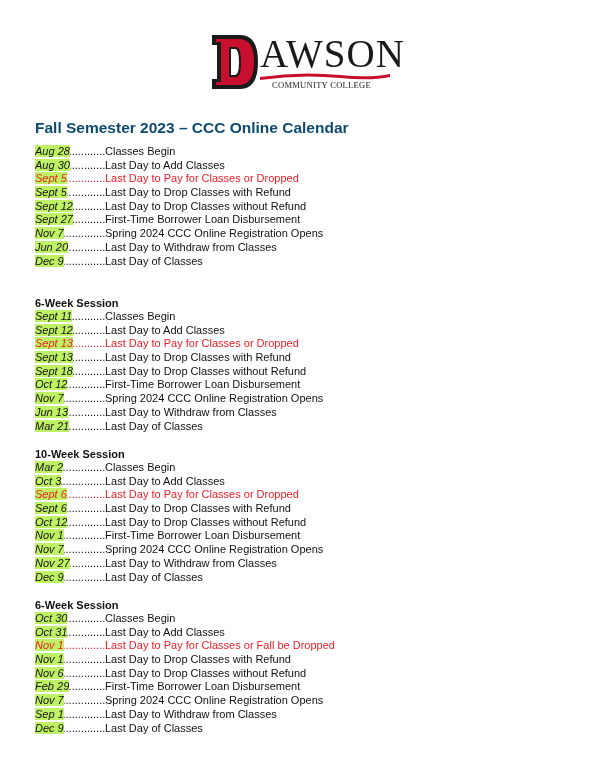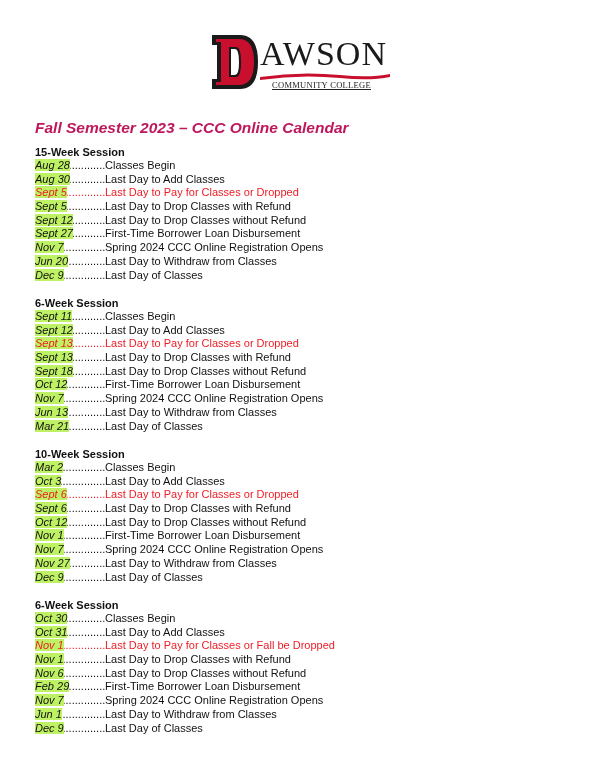--- a/index.html
+++ b/index.html
@@ -1,25 +1,25 @@
 <!DOCTYPE html>
 <html><head>
 <meta charset="utf-8">
 <style>
   html, body { margin: 0; padding: 0; background: #ffffff; }
   body { width: 600px; height: 776px; position: relative; overflow: hidden;
          font-family: "Liberation Sans", sans-serif; color: #111; }
   .logo { position: absolute; left: 210px; top: 33px; width: 180px; height: 60px; }
   .logo-d { position: absolute; left: 0; top: 0; width: 50px; height: 58px; }
   .logo-word { position: absolute; left: 50px; top: 4px; font-family: "Liberation Serif", serif;
-               font-size: 34px; letter-spacing: 1px; color: #1a1a1a; line-height: 34px; text-align: right; }
+               font-size: 39px; letter-spacing: 1px; color: #1a1a1a; line-height: 34px; text-align: right; }
   .logo-swoosh { position: absolute; left: 50px; top: 38px; width: 130px; height: 10px; }
   .logo-sub { position: absolute; left: 62px; top: 47px; font-family: "Liberation Serif", serif;
-              font-size: 8.5px; letter-spacing: 0.3px; color: #222; text-decoration: underline; }
-  .title { position: absolute; left: 35px; top: 119px; font-size: 15.5px; font-weight: bold; color: #be185d; white-space: nowrap; font-style: italic; }
+              font-size: 8.5px; letter-spacing: 0.3px; color: #222; }
+  .title { position: absolute; left: 35px; top: 119px; font-size: 15.5px; font-weight: bold; color: #0c4a6e; white-space: nowrap; }
   .session { position: absolute; left: 35px; width: 520px; }
   .session-head { font-size: 11px; font-weight: bold; height: 14px; line-height: 14px; white-space: nowrap; }
   .row { position: relative; height: 13.7px; line-height: 13.7px; font-size: 11px; white-space: nowrap; }
   .row .date { position: absolute; left: 0; width: 70px; overflow: hidden; }
   .row .date span.lbl { background: #bef264; font-style: italic; }
   .row .dots { position: absolute; left: 0; width: 70px; overflow: hidden; }
   .row .desc { position: absolute; left: 70px; }
   .row.alert { color: #ee1c25; }
 </style>
 </head>
@@ -36,21 +36,20 @@
   <svg class="logo-swoosh" viewBox="0 0 130 10">
     <path d="M0 6 Q40 0 80 4 Q110 7 130 3 L130 6 Q110 10 80 7 Q40 3 0 9 Z" fill="#c8102e"></path>
   </svg>
   <div class="logo-sub">COMMUNITY COLLEGE</div>
 </div>
 
 <div class="title">Fall Semester 2023 – CCC Online Calendar</div>
 
 <div id="sessions">
     <div class="session" style="top: 145px;">
-      <div class="session-head">15-Week Session</div>
       <div class="row">
         <div class="dots">............................................................</div>
         <div class="date"><span class="lbl">Aug 28</span></div>
         <div class="desc">Classes Begin</div>
       </div>
       <div class="row">
         <div class="dots">............................................................</div>
         <div class="date"><span class="lbl">Aug 30</span></div>
         <div class="desc">Last Day to Add Classes</div>
       </div>
@@ -218,21 +217,21 @@
         <div class="date"><span class="lbl">Feb 29</span></div>
         <div class="desc">First-Time Borrower Loan Disbursement</div>
       </div>
       <div class="row">
         <div class="dots">............................................................</div>
         <div class="date"><span class="lbl">Nov 7</span></div>
         <div class="desc">Spring 2024 CCC Online Registration Opens</div>
       </div>
       <div class="row">
         <div class="dots">............................................................</div>
-        <div class="date"><span class="lbl">Jun 1</span></div>
+        <div class="date"><span class="lbl">Sep 1</span></div>
         <div class="desc">Last Day to Withdraw from Classes</div>
       </div>
       <div class="row">
         <div class="dots">............................................................</div>
         <div class="date"><span class="lbl">Dec 9</span></div>
         <div class="desc">Last Day of Classes</div>
       </div>
     </div>
   </div>
 

